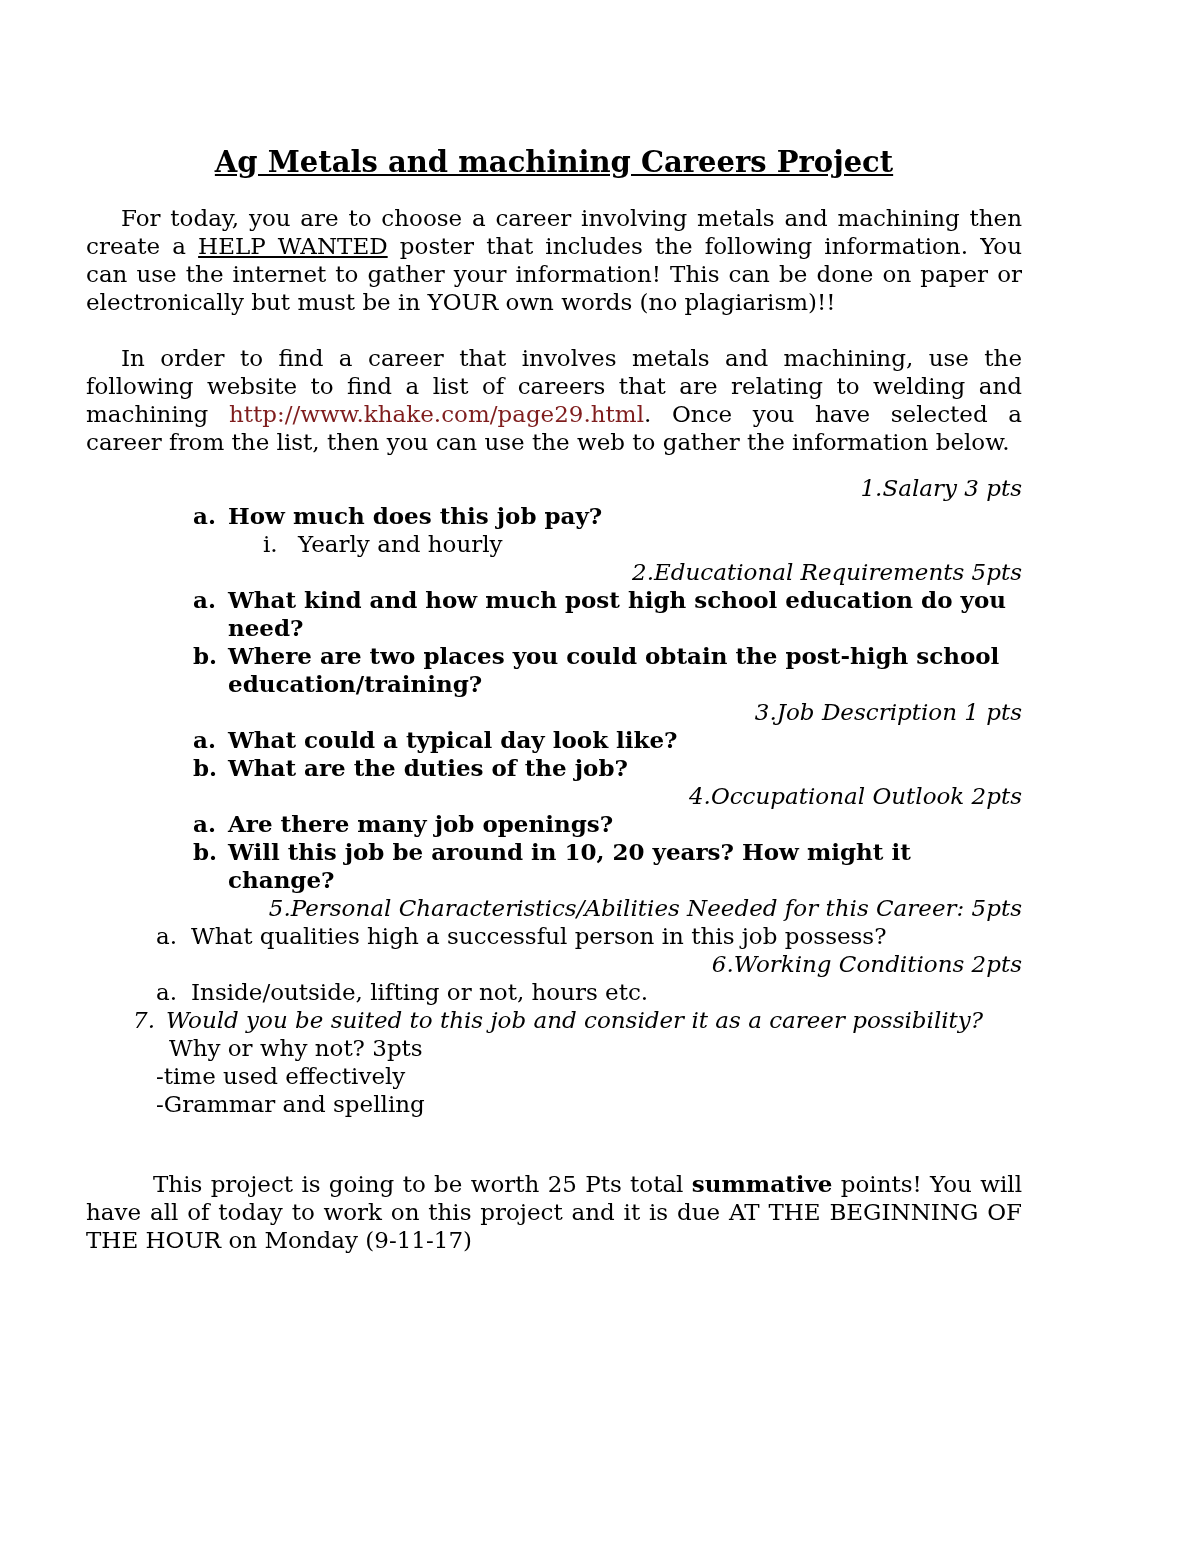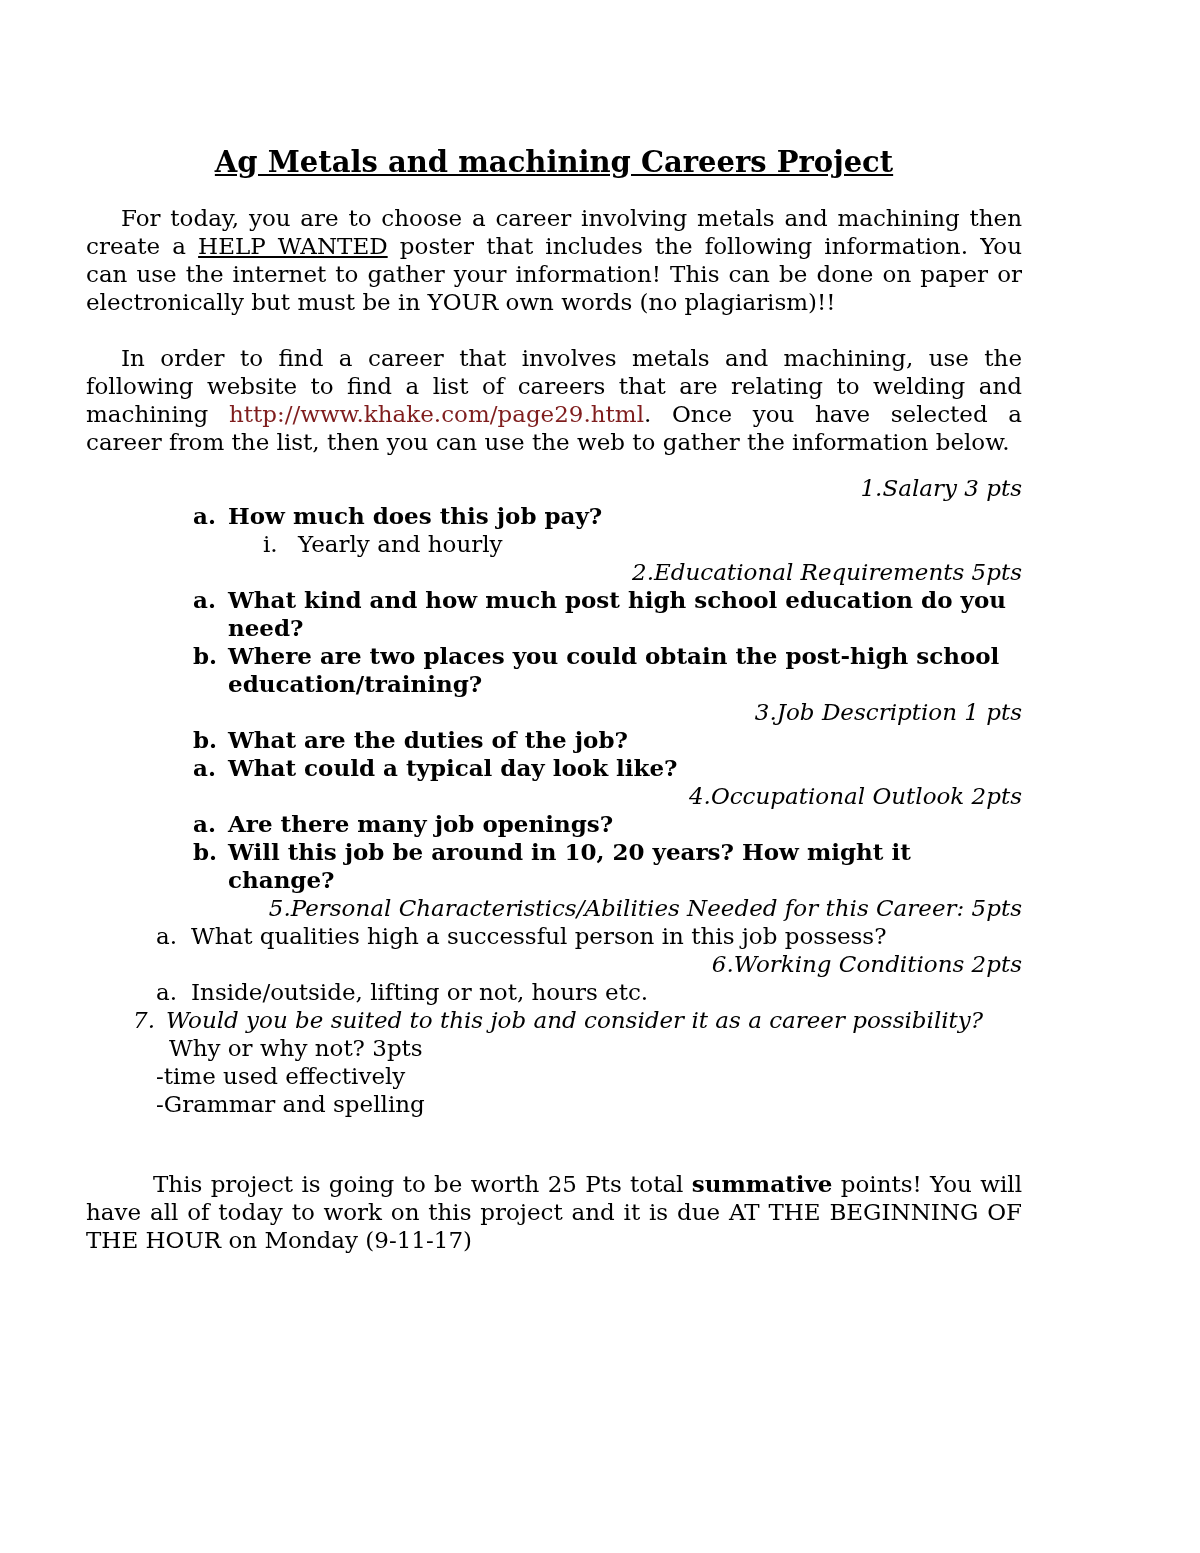--- a/index.html
+++ b/index.html
@@ -86,23 +86,23 @@
     <p class="ln lv-i"><span class="mk">i.</span><span>Yearly and hourly</span></p>
 
     <p class="ln lv-num"><span class="mk">2.</span><span>Educational Requirements 5pts</span></p>
 
     <p class="ln lv-a"><span class="mk">a.</span><span>What kind and how much post high school education do you need?</span></p>
 
     <p class="ln lv-a"><span class="mk">b.</span><span>Where are two places you could obtain the post-high school education/training?</span></p>
 
     <p class="ln lv-num"><span class="mk">3.</span><span>Job Description 1 pts</span></p>
 
+    <p class="ln lv-a"><span class="mk">a.</span><span>What could a typical day look like?</span></p>
+
     <p class="ln lv-a"><span class="mk">b.</span><span>What are the duties of the job?</span></p>
-
-    <p class="ln lv-a"><span class="mk">a.</span><span>What could a typical day look like?</span></p>
 
     <p class="ln lv-num"><span class="mk">4.</span><span>Occupational Outlook 2pts</span></p>
 
     <p class="ln lv-a"><span class="mk">a.</span><span>Are there many job openings?</span></p>
 
     <p class="ln lv-a"><span class="mk">b.</span><span>Will this job be around in 10, 20 years? How might it change?</span></p>
 
     <p class="ln lv-num"><span class="mk">5.</span><span>Personal Characteristics/Abilities Needed for this Career: 5pts</span></p>
 
     <p class="ln lv-a2"><span class="mk">a.</span><span>What qualities high a successful person in this job possess?</span></p>

